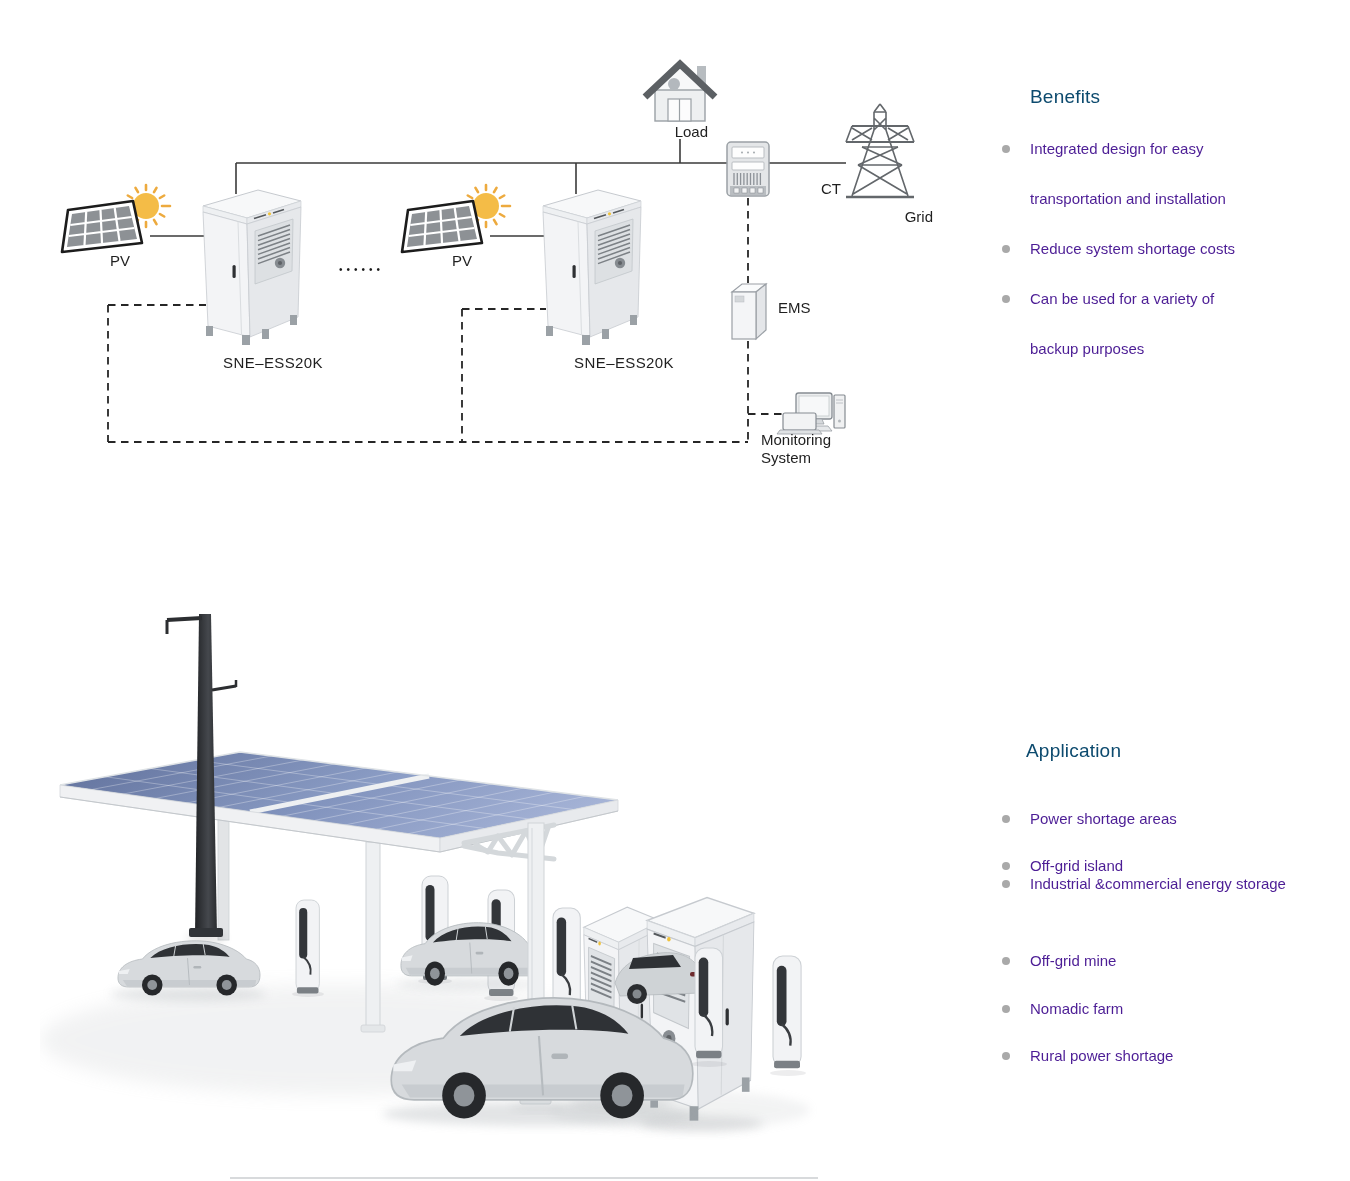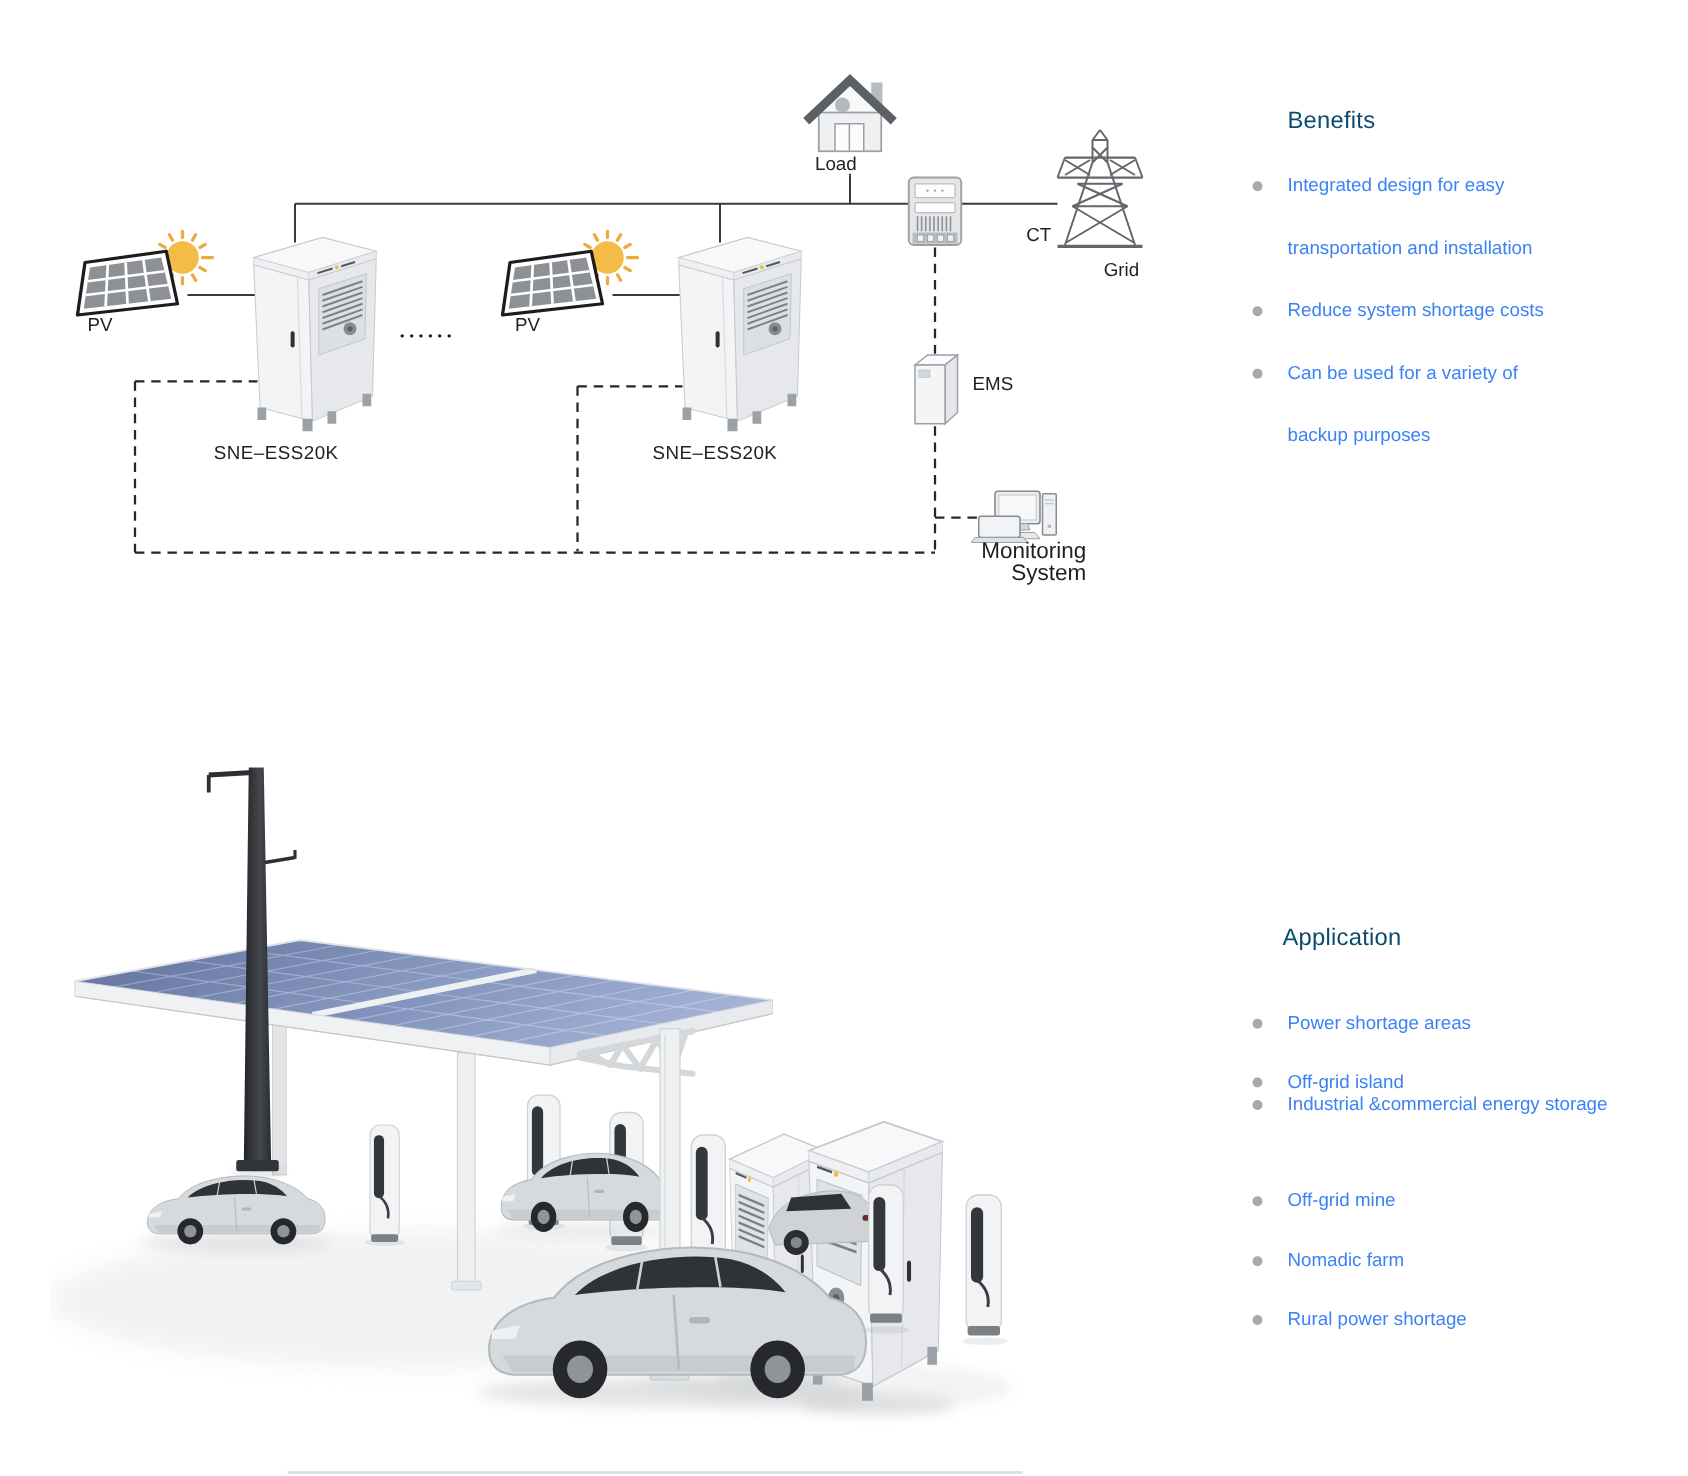--- a/index.html
+++ b/index.html
@@ -2,40 +2,40 @@
 <html><head>
 <meta charset="utf-8">
 <style>
   html,body{margin:0;padding:0;}
   body{
     width:1350px;height:1181px;position:relative;background:#ffffff;
     font-family:"Liberation Sans",sans-serif;overflow:hidden;
   }
   .dlabel{
     position:absolute;font-size:15px;line-height:1.25;color:#1f1f1f;
-    text-align:left;white-space:nowrap;
+    text-align:right;white-space:nowrap;
   }
   .dlabel.left{text-align:left;}
   .ellipsis-dots{font-size:10px;letter-spacing:4px;color:#1a1a1a;}
   .sec-title{
     position:absolute;font-size:19px;color:#0c4a6e;font-weight:400;
     letter-spacing:.2px;white-space:nowrap;
   }
   .brow{
     position:absolute;left:1002px;display:flex;align-items:center;
-    font-size:15px;color:#3b82f6;white-space:nowrap;
+    font-size:15px;color:#4c1d95;white-space:nowrap;
   }
   .bdot{
     width:8px;height:8px;border-radius:50%;background:#a9a9a9;
     margin-right:20px;flex:0 0 auto;
   }
   .cont{padding-left:28px;}
   .mlabel{
-    position:absolute;left:761px;top:431px;width:108px;text-align:right;
-    font-size:18px;line-height:18px;color:#1f1f1f;
+    position:absolute;left:761px;top:431px;width:108px;text-align:left;
+    font-size:15px;line-height:18px;color:#1f1f1f;
   }
   svg{position:absolute;}
 </style>
 </head>
 <body>
 
 <svg style="left:0;top:0" width="950" height="500" viewBox="0 0 950 500">
   <defs>
     <g id="sunIcon">
       <path d="M162,206 L170,206 M159.9,214 L164.2,216.5 M154,219.9 L156.5,224.2 M146,222 L146,227 M138,219.9 L135.5,224.2 M132.1,214 L127.8,216.5 M130,206 L122,206 M132.1,198 L127.8,195.5 M138,192.1 L135.5,187.8 M146,190 L146,185 M154,192.1 L156.5,187.8 M159.9,198 L164.2,195.5" stroke="#edaa3e" stroke-width="2.6" stroke-linecap="round" fill="none"></path>

